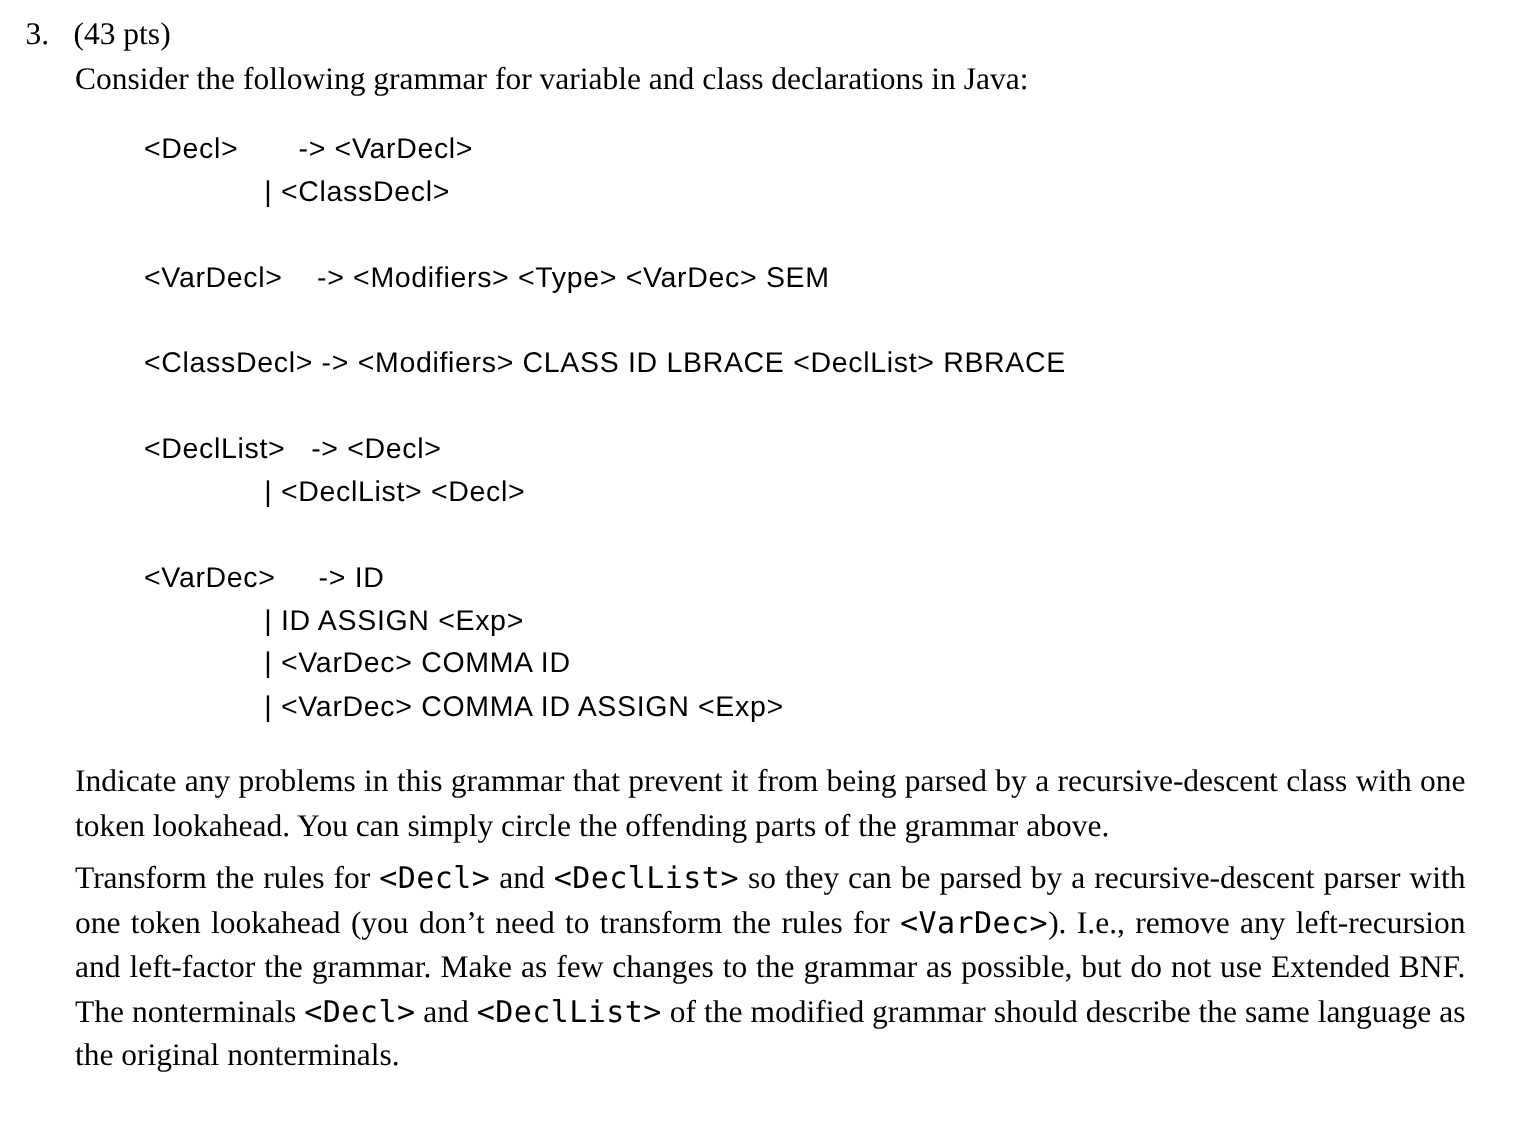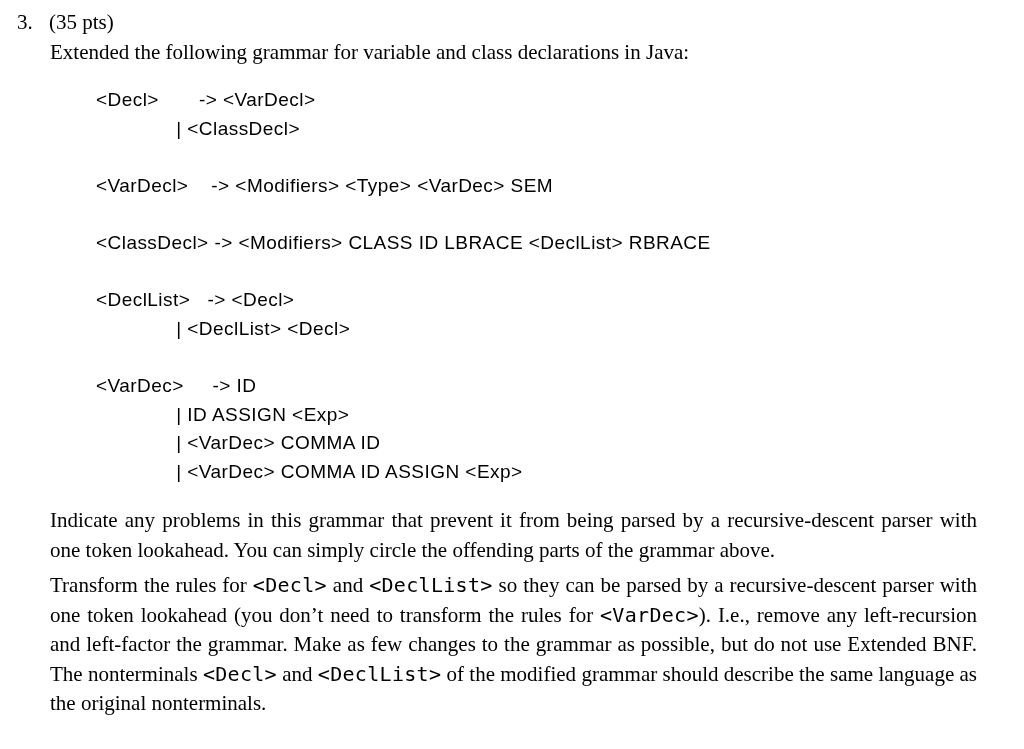--- a/index.html
+++ b/index.html
@@ -100,24 +100,24 @@
     font-size: 20px;
     letter-spacing: 0.3px;
   }
 </style>
 </head>
 <body>
 
 <div class="page">
 
   <div class="problem-header">
-    <span class="problem-number">3.</span><span class="problem-points">(35 pts)</span>
+    <span class="problem-number">3.</span><span class="problem-points">(43 pts)</span>
   </div>
 
-  <div class="problem-intro">Extended the following grammar for variable and class declarations in Java:</div>
+  <div class="problem-intro">Consider the following grammar for variable and class declarations in Java:</div>
 
   <div class="grammar-block"><div class="grammar-group"><span class="grammar-line">&lt;Decl&gt;       -&gt; &lt;VarDecl&gt;</span><span class="grammar-line">              | &lt;ClassDecl&gt;</span></div><div class="grammar-group"><span class="grammar-line">&lt;VarDecl&gt;    -&gt; &lt;Modifiers&gt; &lt;Type&gt; &lt;VarDec&gt; SEM</span></div><div class="grammar-group"><span class="grammar-line">&lt;ClassDecl&gt; -&gt; &lt;Modifiers&gt; CLASS ID LBRACE &lt;DeclList&gt; RBRACE</span></div><div class="grammar-group"><span class="grammar-line">&lt;DeclList&gt;   -&gt; &lt;Decl&gt;</span><span class="grammar-line">              | &lt;DeclList&gt; &lt;Decl&gt;</span></div><div class="grammar-group"><span class="grammar-line">&lt;VarDec&gt;     -&gt; ID</span><span class="grammar-line">              | ID ASSIGN &lt;Exp&gt;</span><span class="grammar-line">              | &lt;VarDec&gt; COMMA ID</span><span class="grammar-line">              | &lt;VarDec&gt; COMMA ID ASSIGN &lt;Exp&gt;</span></div></div>
 
-  <div class="body-paragraph" id="para-1"><span>Indicate any problems in this grammar that prevent it from being parsed by a recursive-descent parser with one token lookahead. You can simply circle the offending parts of the grammar above.</span></div>
+  <div class="body-paragraph" id="para-1"><span>Indicate any problems in this grammar that prevent it from being parsed by a recursive-descent class with one token lookahead. You can simply circle the offending parts of the grammar above.</span></div>
 
   <div class="body-paragraph" id="para-2"><span>Transform the rules for </span><span class="code-inline">&lt;Decl&gt;</span><span> and </span><span class="code-inline">&lt;DeclList&gt;</span><span> so they can be parsed by a recursive-descent parser with one token lookahead (you don’t need to transform the rules for </span><span class="code-inline">&lt;VarDec&gt;</span><span>). I.e., remove any left-recursion and left-factor the grammar. Make as few changes to the grammar as possible, but do not use Extended BNF. The nonterminals </span><span class="code-inline">&lt;Decl&gt;</span><span> and </span><span class="code-inline">&lt;DeclList&gt;</span><span> of the modified grammar should describe the same language as the original nonterminals.</span></div>
 
 </div>
 
 </body></html>

